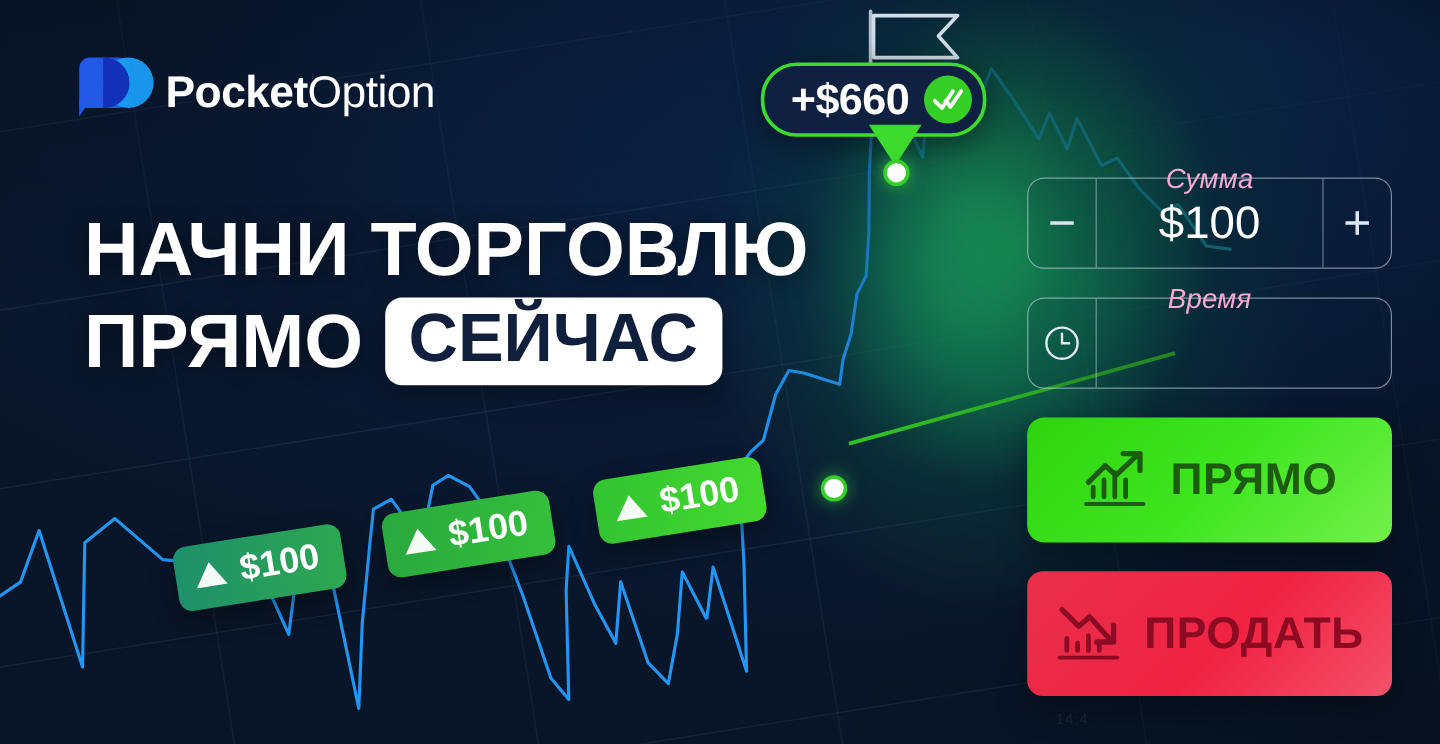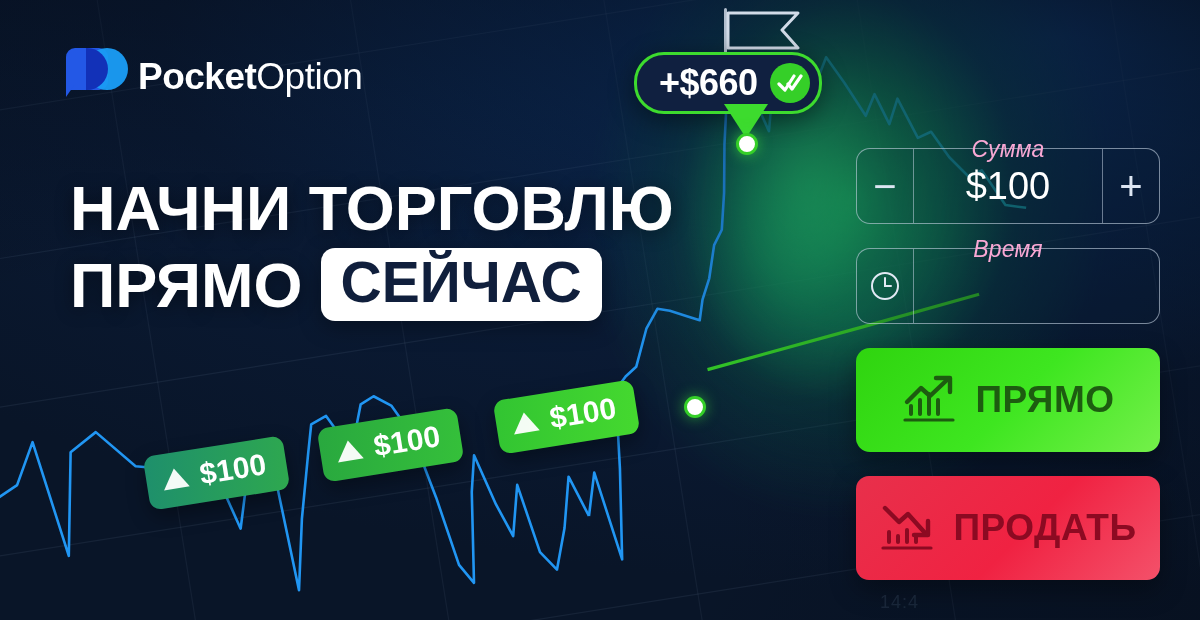--- a/index.html
+++ b/index.html
@@ -103,21 +103,21 @@
   .op{font-size:40px;line-height:1;font-weight:300;color:#dce5f2;}
 
   .cta{height:104px;border-radius:14px;display:flex;align-items:center;justify-content:center;
     gap:18px;margin-bottom:24px;box-shadow:0 10px 26px rgba(0,0,0,.35);}
   .cta-buy{background:linear-gradient(135deg,#2fd40f 0%,#3ee620 52%,#74f04a 100%);}
   .cta-sell{background:linear-gradient(135deg,#e8304b 0%,#f02242 55%,#f4516a 100%);border-radius:13px;}
   .cta-label{font-size:37px;font-weight:700;letter-spacing:.5px;}
   .cta-buy .cta-label{color:#1d5c10;}
   .cta-sell .cta-label{color:#8c0a22;}
 
-  .axis-label{position:absolute;left:880px;top:592px;font-size:18px;color:rgba(150,180,215,.12);
+  .axis-label{position:absolute;left:880px;top:592px;font-size:12px;color:rgba(150,180,215,.12);
     letter-spacing:1px;}
 </style>
 </head>
 <body>
 
 <div class="banner">
 
   <div class="bg-base"></div>
 
   <svg class="grid" viewBox="0 0 1500 800" preserveAspectRatio="none">

